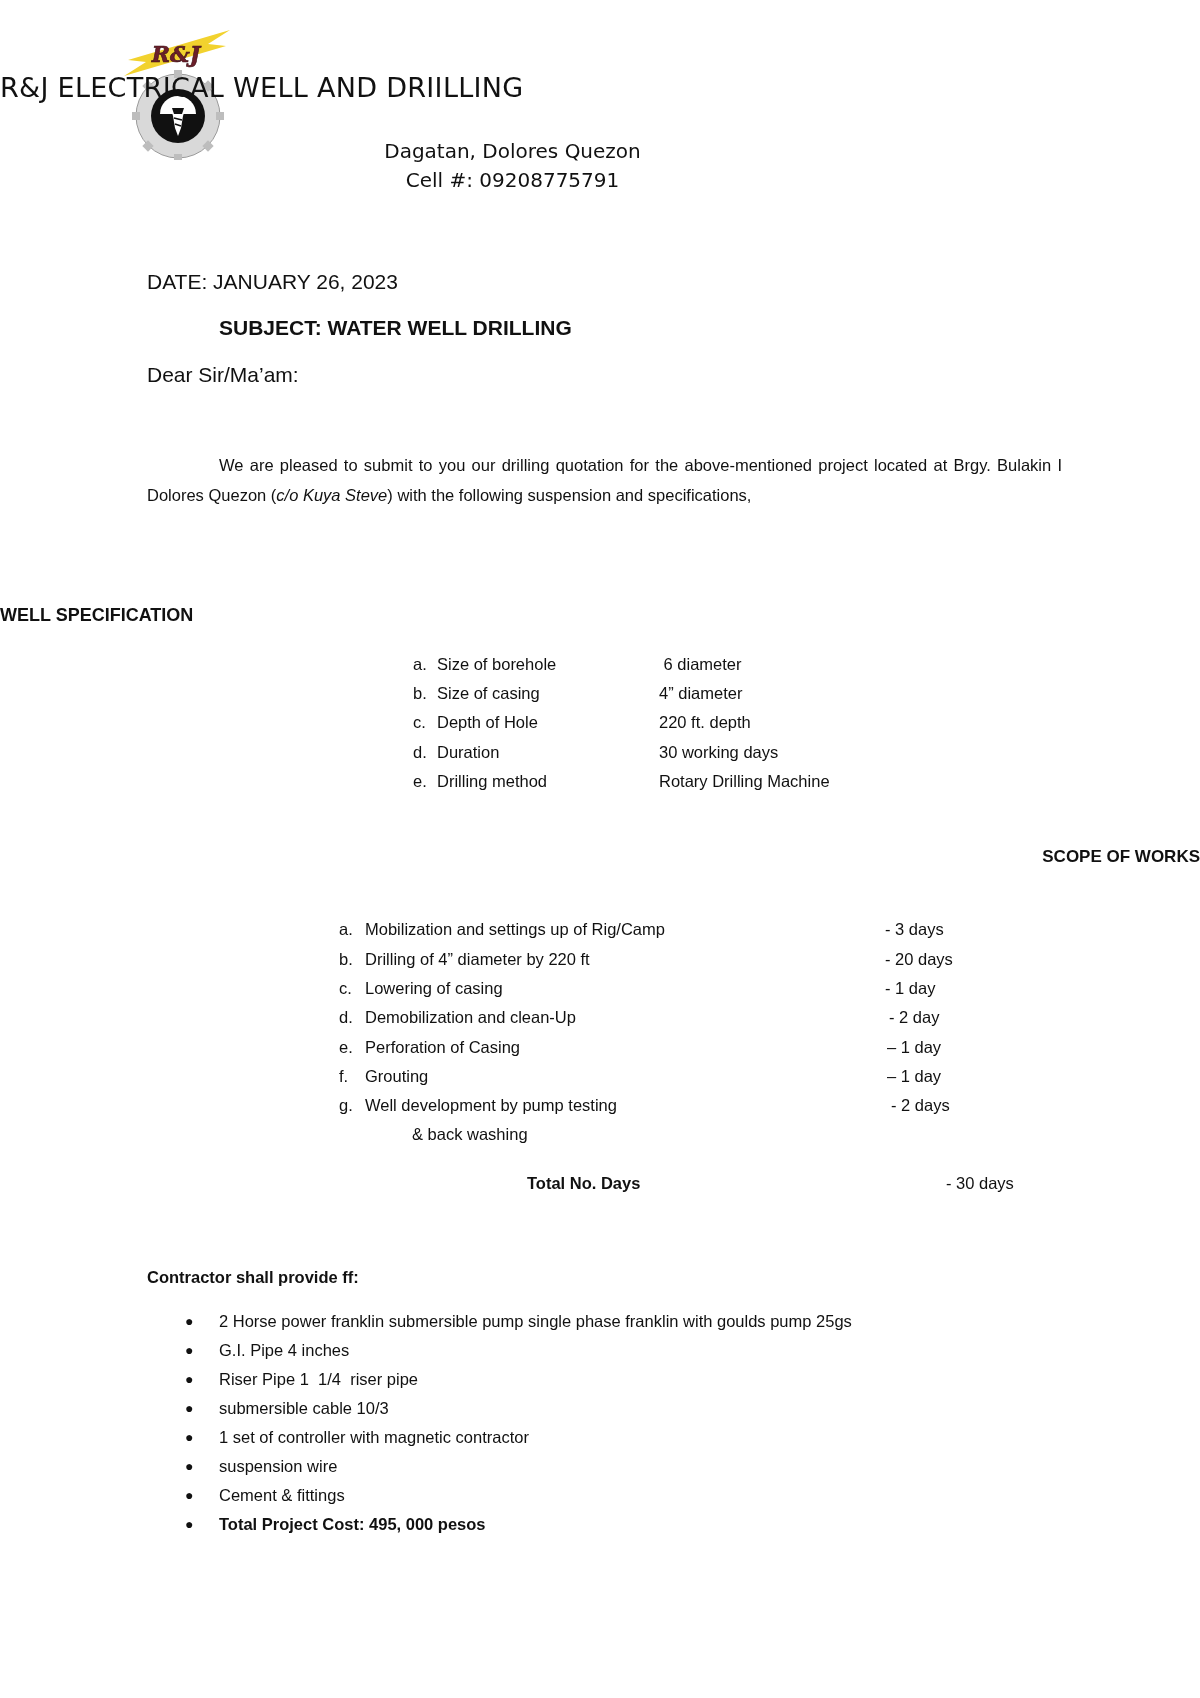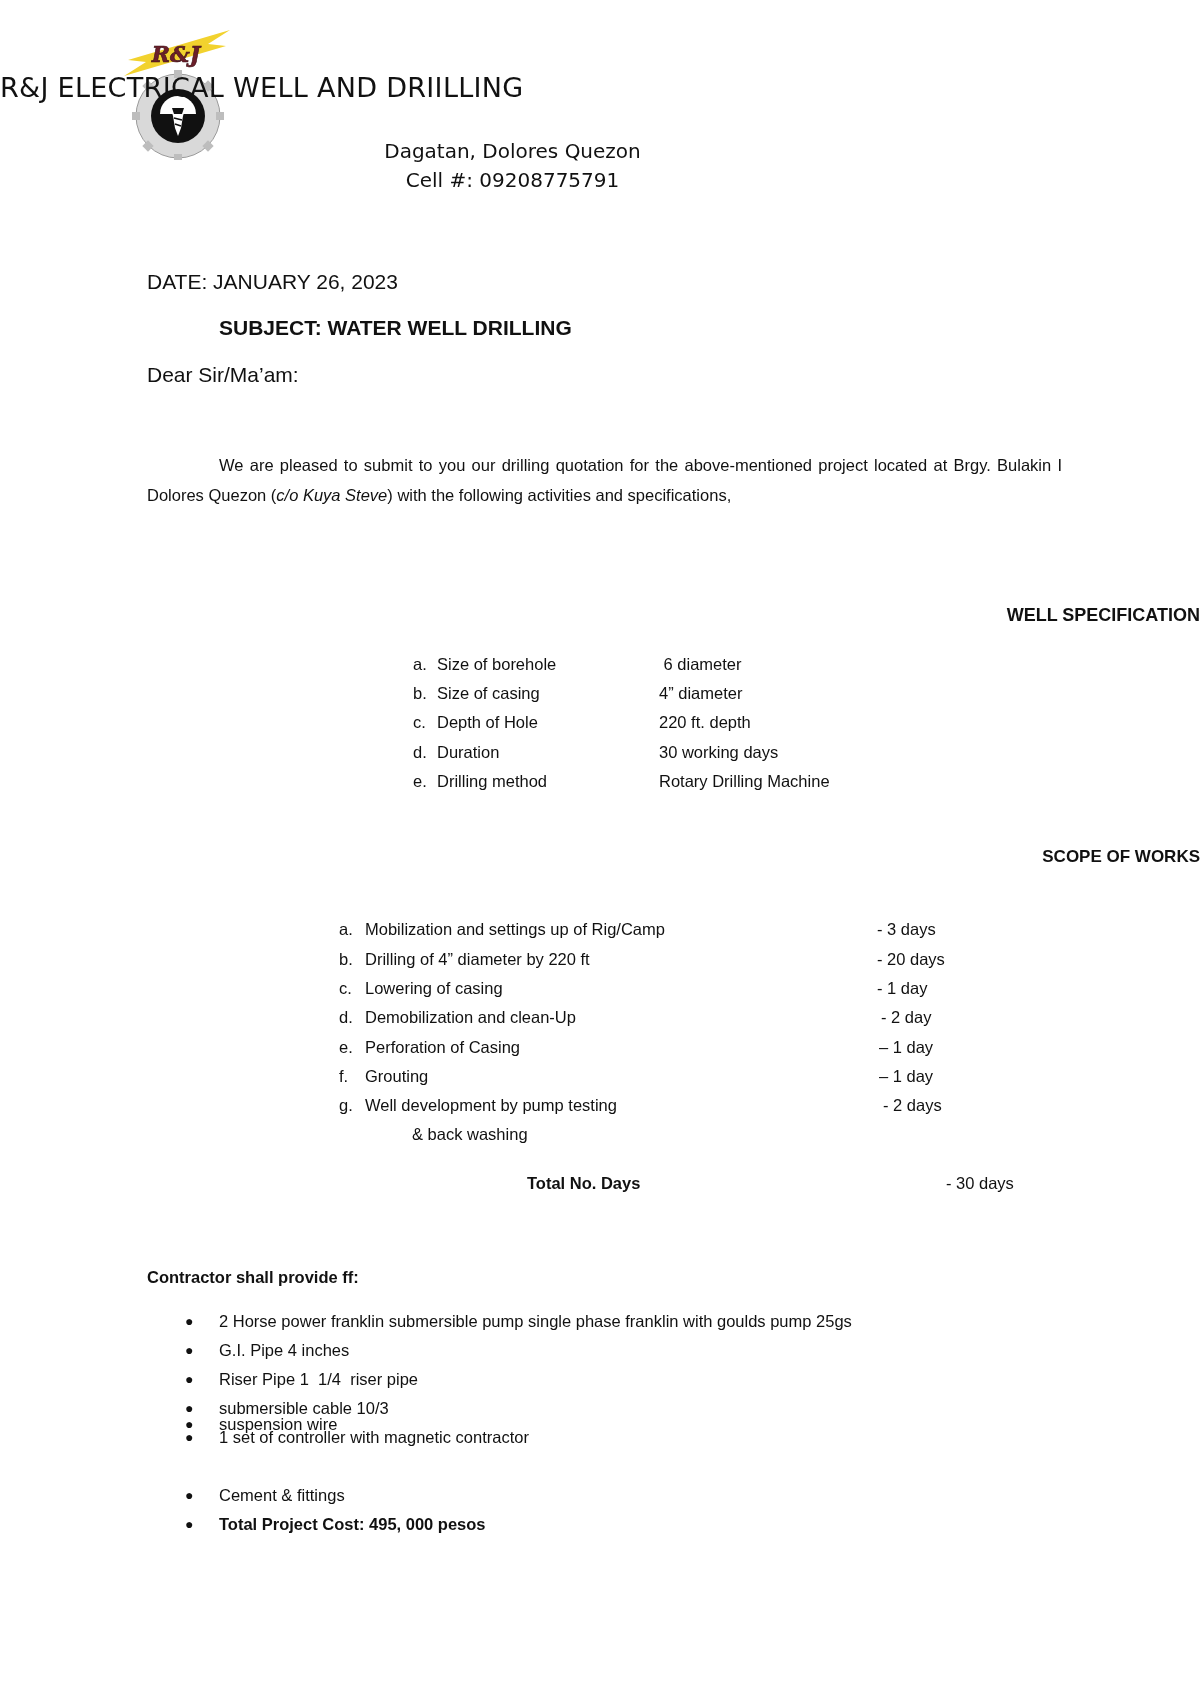--- a/index.html
+++ b/index.html
@@ -23,29 +23,29 @@
     .body-text { font-size: 21px; line-height: 20px; }
     .date { left: 147px; top: 272px; }
     .subject { left: 219px; top: 318px; font-weight: bold; }
     .greeting { left: 147px; top: 365px; }
     .para {
       left: 147px; top: 451px; width: 915px; text-align: justify;
       text-indent: 72px; line-height: 29.5px; font-size: 16.5px;
     }
     .para em { font-style: italic; }
     .heading { font-weight: bold; font-size: 17px; }
-    .well-heading { left: 0; width: 1200px; text-align: right; top: 605px; font-size: 18px; }
+    .well-heading { left: 0; width: 1200px; text-align: left; top: 605px; font-size: 18px; }
     .spec-row { left: 413px; font-size: 16.5px; }
     .spec-row .letter { display: inline-block; width: 24px; }
     .spec-row .label { display: inline-block; width: 222px; }
     .scope-heading { left: 0; width: 1200px; text-align: right; top: 847px; }
     .scope-row { left: 339px; font-size: 16.5px; width: 640px; }
     .scope-row .letter { display: inline-block; width: 26px; }
     .scope-row .label { display: inline-block; }
-    .scope-row .days { position: absolute; top: 0; }
+    .scope-row .days { position: absolute; top: 0; margin-left: 8px; }
     .total-label { left: 527px; top: 1174px; font-weight: bold; font-size: 16.5px; }
     .total-days { left: 946px; top: 1174px; font-weight: normal; font-size: 16.5px; }
     .provide-heading { left: 147px; top: 1268px; font-weight: bold; font-size: 16.5px; }
     .bullet-row { left: 185px; font-size: 16.5px; }
     .bullet-row .dot { display: inline-block; width: 34px; font-size: 14px; vertical-align: 1px; }
     .bullet-row.bold { font-weight: bold; }
   </style>
 </head>
 <body>
 
@@ -75,21 +75,21 @@
     </g>
   </svg>
 </div>
 <div class="abs company-name">R&amp;J ELECTRICAL WELL AND DRIILLING</div>
 <div class="abs address">Dagatan, Dolores Quezon</div>
 <div class="abs cell">Cell #: 09208775791</div>
 
 <div class="abs body-text date">DATE: JANUARY 26, 2023</div>
 <div class="abs body-text subject">SUBJECT: WATER WELL DRILLING</div>
 <div class="abs body-text greeting">Dear Sir/Ma’am:</div>
-<div class="abs para"><span>We are pleased to submit to you our drilling quotation for the above-mentioned project located at Brgy. Bulakin I Dolores Quezon (</span><em>c/o Kuya Steve</em><span>) with the following activities and specifications,</span></div>
+<div class="abs para"><span>We are pleased to submit to you our drilling quotation for the above-mentioned project located at Brgy. Bulakin I Dolores Quezon (</span><em>c/o Kuya Steve</em><span>) with the following suspension and specifications,</span></div>
 
 <div class="abs heading well-heading">WELL SPECIFICATION</div>
 
 <div class="abs spec-row" style="top:655px">
   <span class="letter">a.</span><span class="label">Size of borehole</span><span class="value"> 6 diameter</span>
 </div>
 <div class="abs spec-row" style="top:684px">
   <span class="letter">b.</span><span class="label">Size of casing</span><span class="value">4” diameter</span>
 </div>
 <div class="abs spec-row" style="top:713px">
@@ -130,15 +130,15 @@
 <div class="abs total-label">Total No. Days</div>
 <div class="abs total-days">- 30 days</div>
 
 <div class="abs provide-heading">Contractor shall provide ff:</div>
 
 <div class="abs bullet-row" style="top:1312px"><span class="dot">●</span><span>2 Horse power franklin submersible pump single phase franklin with goulds pump 25gs</span></div>
 <div class="abs bullet-row" style="top:1341px"><span class="dot">●</span><span>G.I. Pipe 4 inches</span></div>
 <div class="abs bullet-row" style="top:1370px"><span class="dot">●</span><span style="white-space:pre">Riser Pipe 1  1/4  riser pipe</span></div>
 <div class="abs bullet-row" style="top:1399px"><span class="dot">●</span><span>submersible cable 10/3</span></div>
 <div class="abs bullet-row" style="top:1428px"><span class="dot">●</span><span>1 set of controller with magnetic contractor</span></div>
-<div class="abs bullet-row" style="top:1415px"><span class="dot">●</span><span>suspension wire</span></div>
+<div class="abs bullet-row" style="top:1457px"><span class="dot">●</span><span>suspension wire</span></div>
 <div class="abs bullet-row" style="top:1486px"><span class="dot">●</span><span>Cement &amp; fittings</span></div>
 <div class="abs bullet-row bold" style="top:1515px"><span class="dot">●</span><span>Total Project Cost: 495, 000 pesos</span></div>
 
 </body></html>

